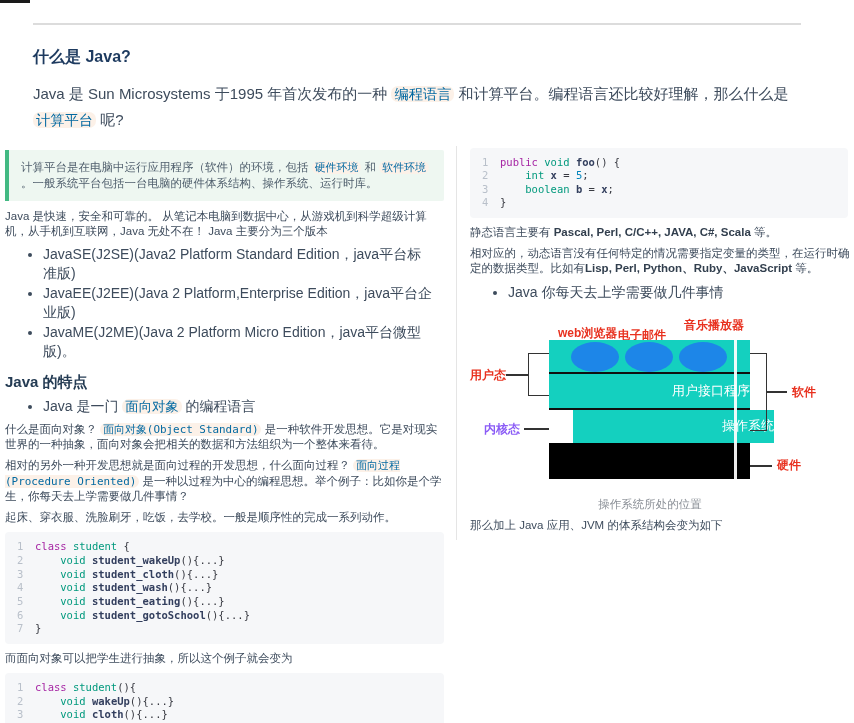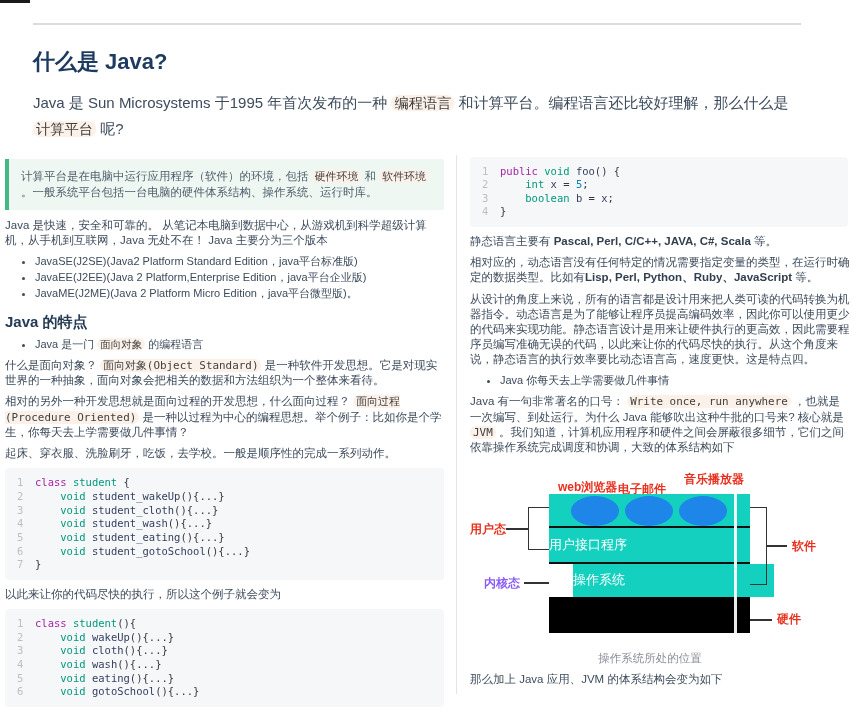--- a/index.html
+++ b/index.html
@@ -3,56 +3,56 @@
 <meta charset="utf-8">
 <style>
   * { margin:0; padding:0; box-sizing:border-box; }
   html,body { width:854px; height:723px; overflow:hidden; background:#ffffff;
     font-family:"Liberation Sans","DejaVu Sans",sans-serif; color:#3d4b5c; }
   .artifact-top { position:absolute; left:0; top:0; width:30px; height:3px; background:#1a1a1a; }
 
   .page-header { padding:10px 20px 0 33px; }
   .page-title { font-size:26px; font-weight:bold; color:#1d3a5f; letter-spacing:.5px; }
   .title-divider { margin-top:13px; width:768px; height:2px; background:#dcdcdc; }
-  .section-title { margin-top:22px; font-size:22px; font-weight:bold; color:#1d3a5f; }
+  .section-title { margin-top:22px; font-size:16px; font-weight:bold; color:#1d3a5f; }
   .intro { margin-top:13px; font-size:15px; line-height:1.75; color:#3d4b5c; width:772px; }
 
   .columns { display:flex; margin-top:12px; align-items:flex-start; }
   .col-left { width:456px; padding:2px 10px 0 5px; }
   .col-right { flex:1; border-left:1px solid #e5e5e5; padding:2px 4px 0 13px; position:relative; }
 
   p.para { font-size:11.5px; line-height:1.32; margin:6px 0; color:#3d4b5c; }
   ul.doc-list { margin:5px 0 6px 0; padding-left:26px; }
-  ul.doc-list li { font-size:11px; line-height:1.35; margin:1px 4px; color:#3d4b5c; }
+  ul.doc-list li { font-size:14px; line-height:1.35; margin:1px 12px; color:#3d4b5c; }
   .sub-heading { font-size:15px; font-weight:bold; color:#243b53; margin:12px 0 4px 0; }
 
   .callout { border-left:4px solid #42b983; background:#eef7f1; padding:9px 12px; margin:2px 2px 8px 0;
     font-size:11.5px; line-height:1.45; color:#51606e; border-radius:0 2px 2px 0; }
 
   .inline-code { font-family:"DejaVu Sans Mono","Liberation Mono",monospace;
-    color:#404040; background:#fcf1e8; padding:0 3px; border-radius:7px; font-size:.95em; }
+    color:#0369a1; background:#fcf1e8; padding:0 3px; border-radius:7px; font-size:.95em; }
   .seg-bold { font-weight:bold; color:#323f4e; }
 
   .codeblock { background:#f6f7f9; border-radius:4px; padding:8px 0; margin:7px 2px 7px 0;
     font-family:"DejaVu Sans Mono","Liberation Mono",monospace; font-size:10.5px; line-height:1.3; }
   .cl { display:flex; }
   .ln { width:30px; flex-shrink:0; padding-left:12px; color:#b9c0ca; }
   .cc { white-space:pre; color:#383a42; }
   .tk-k1 { color:#a626a4; }
   .tk-k2 { color:#00997d; }
-  .tk-fn { color:#333f5e; font-weight:normal; }
+  .tk-fn { color:#333f5e; font-weight:bold; }
   .tk-pl { color:#383a42; }
   .tk-num { color:#0184bc; }
 
   
   .diagram { position:relative; width:368px; height:178px; margin:8px 0 0 0; }
   .dg-label { position:absolute; font-size:12px; font-weight:bold; white-space:nowrap; }
   .dg-label.center2 { text-align:center; line-height:13px;margin-top:20px; }
   .dg-box { position:absolute; left:79px; top:31px; width:201px; height:141px; }
-  .dg-band { position:relative; width:100%; color:#fff; font-size:13px; text-align:left; }
+  .dg-band { position:relative; width:100%; color:#fff; font-size:13px; text-align:right; }
   .band-apps { height:34px; border-bottom:2px solid #101010; }
   .band-ui { height:36px; line-height:34px; border-bottom:2px solid #101010; }
   .band-os { height:33px; line-height:31px;margin-left:24px; }
   .band-hw { height:36px; }
   .dg-ellipse { position:absolute; width:48px; height:30px; border-radius:50%; top:2px; }
   .dg-stripe { position:absolute; left:185px; top:0; width:3px; height:141px; background:rgba(255,255,255,.92); }
   .bracket-left { position:absolute; left:58px; top:44px; width:21px; height:43px;
     border:1.5px solid #333; border-right:none; }
   .bracket-right { position:absolute; left:280px; top:44px; width:17px; height:78px;
     border:1.5px solid #333; border-left:none; }
@@ -110,21 +110,21 @@
         </div>
         <div class="cl">
           <span class="ln">6</span>
           <span class="cc"><span class="tk-pl">    </span><span class="tk-k2">void</span><span class="tk-pl"> </span><span class="tk-fn">student_gotoSchool</span><span class="tk-pl">(){...}</span></span>
         </div>
         <div class="cl">
           <span class="ln">7</span>
           <span class="cc"><span class="tk-pl">}</span></span>
         </div>
       </div>
-    <p class="para">以此来让你的代码尽快的执行，所以这个例子就会变为</p>
+    <p class="para">而面向对象可以把学生进行抽象，所以这个例子就会变为</p>
     <div class="codeblock">
         <div class="cl">
           <span class="ln">1</span>
           <span class="cc"><span class="tk-k1">class</span><span class="tk-pl"> </span><span class="tk-k2">student</span><span class="tk-pl">(){</span></span>
         </div>
         <div class="cl">
           <span class="ln">2</span>
           <span class="cc"><span class="tk-pl">    </span><span class="tk-k2">void</span><span class="tk-pl"> </span><span class="tk-fn">wakeUp</span><span class="tk-pl">(){...}</span></span>
         </div>
         <div class="cl">
@@ -161,25 +161,23 @@
           <span class="ln">3</span>
           <span class="cc"><span class="tk-pl">    </span><span class="tk-k2">boolean</span><span class="tk-pl"> </span><span class="tk-fn">b</span><span class="tk-pl"> = </span><span class="tk-fn">x</span><span class="tk-pl">;</span></span>
         </div>
         <div class="cl">
           <span class="ln">4</span>
           <span class="cc"><span class="tk-pl">}</span></span>
         </div>
       </div>
     <p class="para">静态语言主要有 <span class="seg-bold">Pascal, Perl, C/C++, JAVA, C#, Scala</span> 等。</p>
     <p class="para">相对应的，动态语言没有任何特定的情况需要指定变量的类型，在运行时确定的数据类型。比如有<span class="seg-bold">Lisp, Perl, Python、Ruby、JavaScript</span> 等。</p>
-    <p class="para">从设计的角度上来说，所有的语言都是设计用来把人类可读的代码转换为机器指令。动态语言是为了能够让程序员提高编码效率，因此你可以使用更少的代码来实现功能。静态语言设计是用来让硬件执行的更高效，因此需要程序员编写准确无误的代码，以此来让你的代码尽快的执行。从这个角度来说，静态语言的执行效率要比动态语言高，速度更快。这是特点四。</p>
     <ul class="doc-list">
         <li>Java 你每天去上学需要做几件事情</li>
       </ul>
-    <p class="para">Java 有一句非常著名的口号： <span class="inline-code">Write once, run anywhere</span> ，也就是一次编写、到处运行。为什么 Java 能够吹出这种牛批的口号来? 核心就是 <span class="inline-code">JVM</span> 。我们知道，计算机应用程序和硬件之间会屏蔽很多细节，它们之间依靠操作系统完成调度和协调，大致的体系结构如下</p>
 
     <div class="diagram">
       <span class="dg-label" style="left: 88px; top: 16px; color: rgb(232, 49, 31);">web浏览器</span>
       <span class="dg-label center2" style="left: 148px; top: 0px; color: rgb(232, 49, 31);"><span>电子邮件</span><br>
             <span>阅读器</span></span>
       <span class="dg-label" style="left: 214px; top: 8px; color: rgb(232, 49, 31);">音乐播放器</span>
 
       <div class="dg-box">
         <div class="dg-band band-apps" style="background-color: rgb(20, 208, 191);">
           <span class="dg-ellipse" style="left: 22px; background-color: rgb(29, 134, 232);"></span>

